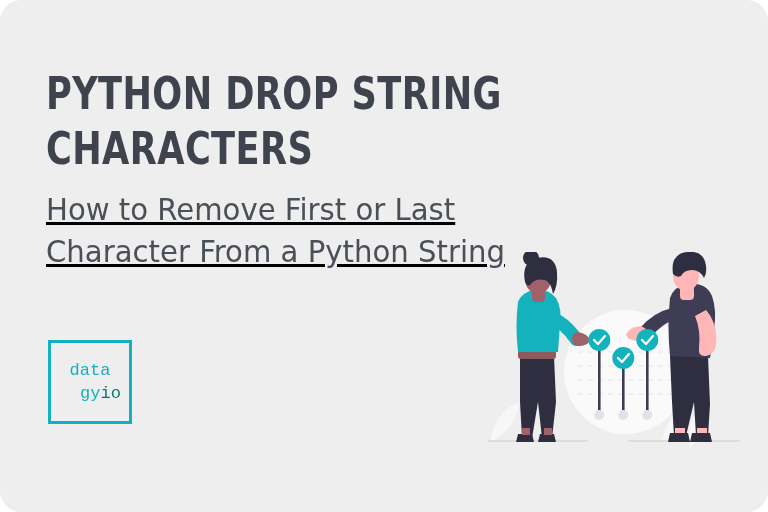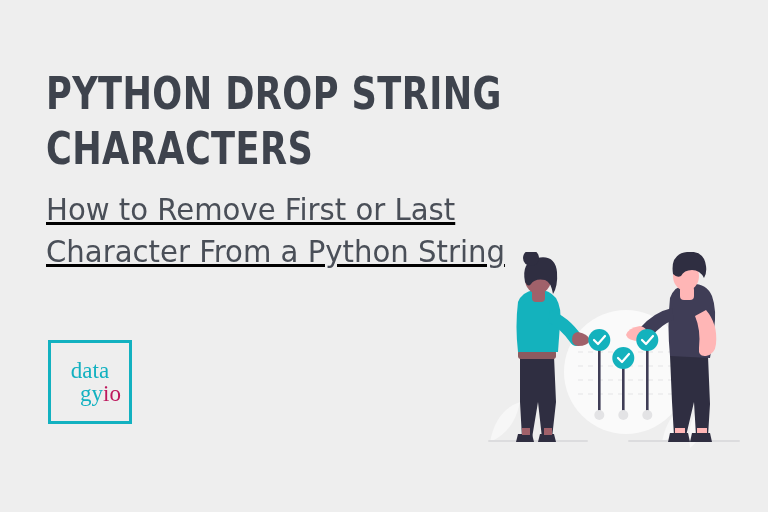--- a/index.html
+++ b/index.html
@@ -11,20 +11,21 @@
     height: 512px;
     overflow: hidden;
     font-family: "Liberation Sans", sans-serif;
   }
   #canvas {
     position: relative;
     width: 768px;
     height: 512px;
     background: #eeeeee;
     overflow: hidden;
+    border-radius: 21px;
   }
 
   
   #title-block {
     position: absolute;
     left: 46px;
     top: 66px;
     width: 560px;
   }
   .title-line {
@@ -66,29 +67,29 @@
     width: 84px;
     height: 84px;
     box-sizing: border-box;
     border: 3px solid #12b1c0;
     display: flex;
     flex-direction: column;
     align-items: center;
     justify-content: center;
   }
   .logo-line {
-    font-family: Liberation Serif, serif;
-    font-size: 23px;
+    font-family: Liberation Mono, monospace;
+    font-size: 17px;
     line-height: 23px;
     letter-spacing: 0px;
     font-weight: normal;
   }
   .logo-data { color: #12b1c0; }
   .logo-gy   { color: #12b1c0; margin-left: 21px; }
-  .logo-io   { color: #be185d; }
+  .logo-io   { color: #0f766e; }
 
   
   #illustration {
     position: absolute;
     left: 480px;
     top: 252px;
     width: 288px;
     height: 210px;
   }
   #illustration svg { display: block; }

